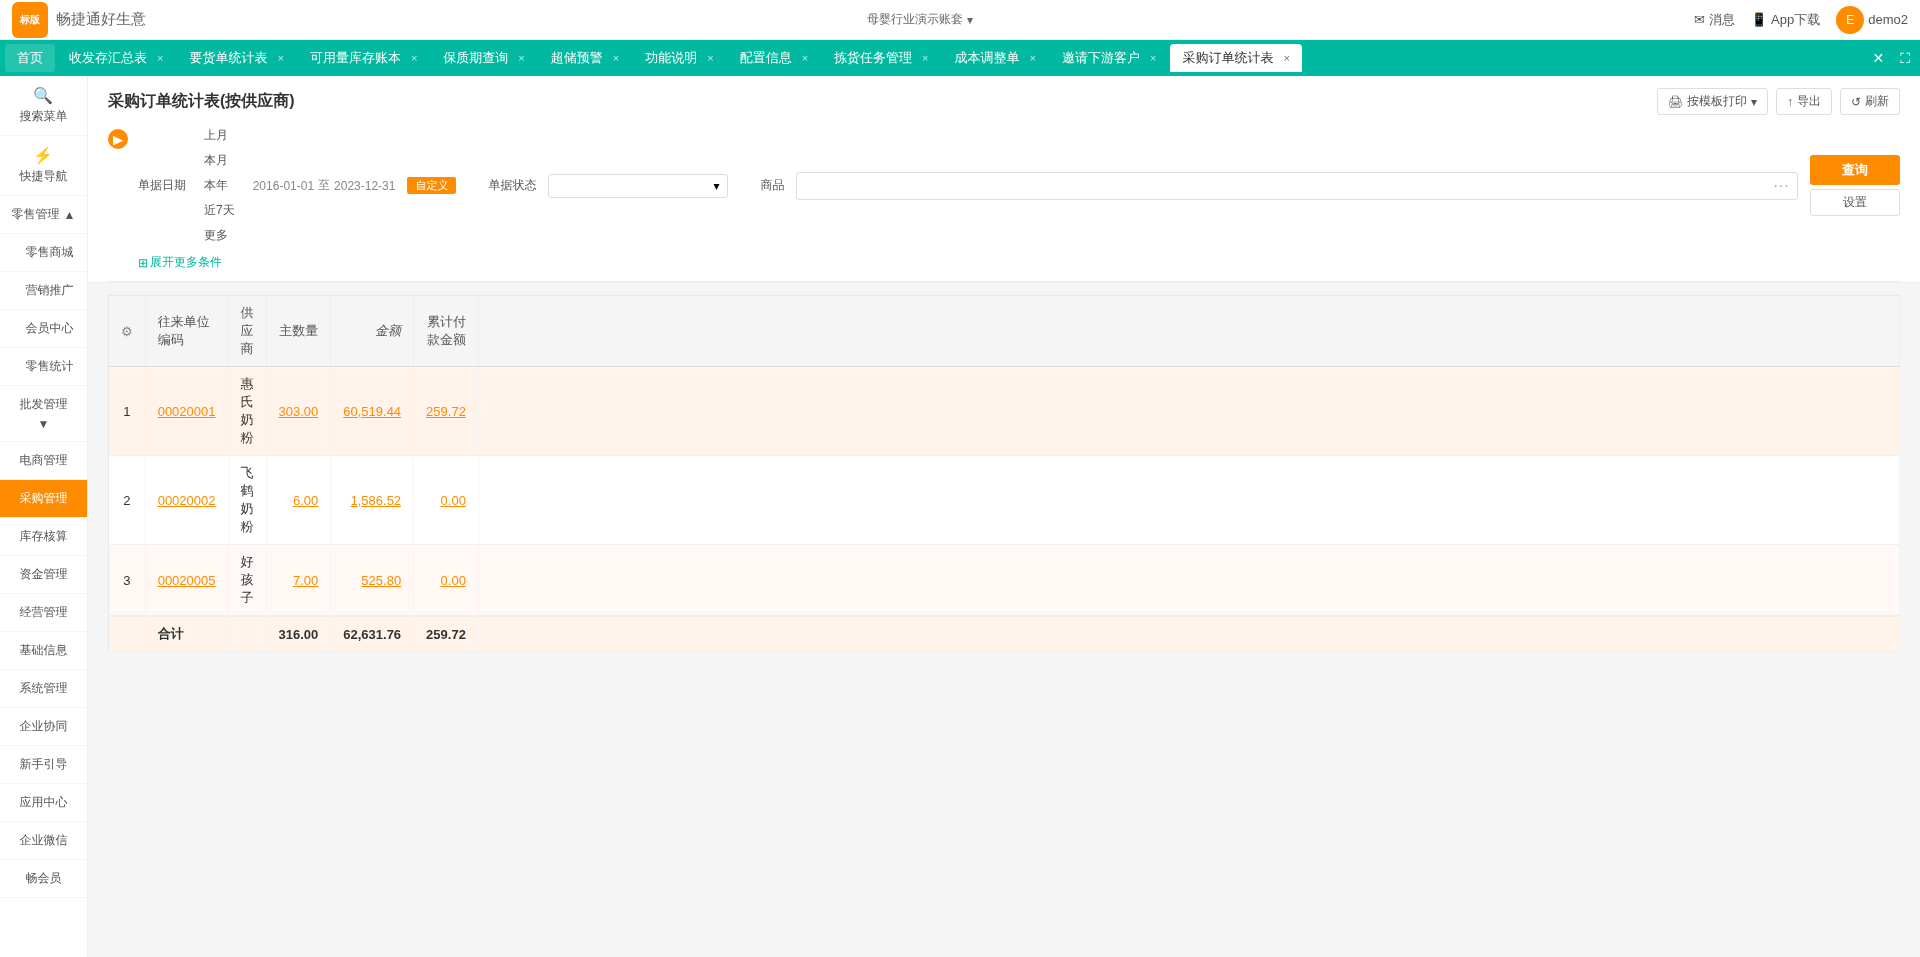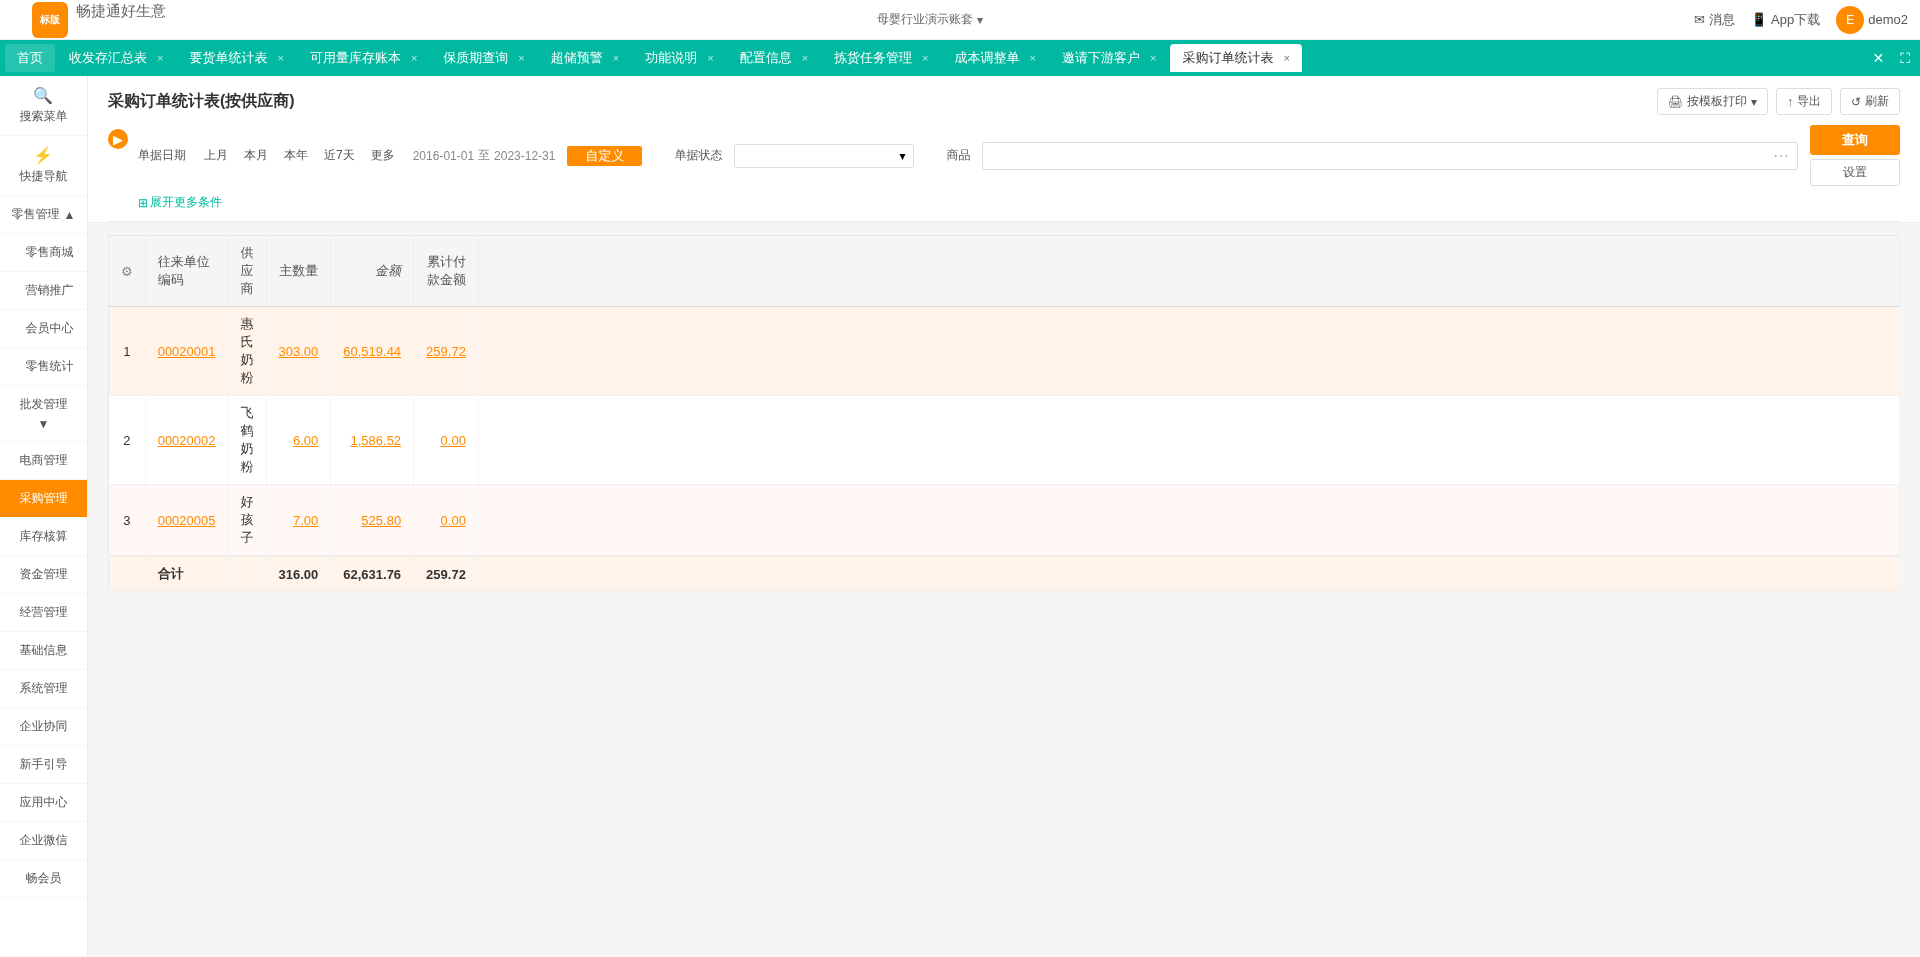--- a/index.html
+++ b/index.html
@@ -8,21 +8,21 @@
     
     .top-bar {
       height: 40px;
       background: #fff;
       display: flex;
       align-items: center;
       justify-content: space-between;
       padding: 0 12px;
       border-bottom: 1px solid #eee;
     }
-    .logo-area { display: flex; align-items: flex-start; gap: 8px; margin-left: 20px; }
+    .logo-area { display: flex; align-items: center; gap: 8px; }
     .logo-icon { width: 36px; height: 36px; background: #ff8c00; border-radius: 6px; display: flex; align-items: center; justify-content: center; color: white; font-size: 10px; font-weight: bold; }
     .logo-text { font-size: 15px; color: #666; }
     .workspace-selector { display: flex; align-items: center; gap: 4px; color: #333; font-size: 13px; cursor: pointer; }
     .workspace-selector span { color: #666; font-size: 12px; }
     .top-right { display: flex; align-items: center; gap: 16px; }
     .top-right-item { display: flex; align-items: center; gap: 4px; color: #555; font-size: 13px; cursor: pointer; }
     .avatar { width: 28px; height: 28px; border-radius: 50%; background: #ff8c00; display: flex; align-items: center; justify-content: center; color: white; font-size: 12px; }
 
     
     .nav-tabs {
@@ -92,24 +92,24 @@
     .page-title { font-size: 16px; font-weight: bold; color: #333; }
     .header-actions { display: flex; gap: 8px; align-items: center; }
     .btn-template { display: flex; align-items: center; gap: 4px; padding: 4px 10px; border: 1px solid #ddd; border-radius: 3px; background: white; cursor: pointer; font-size: 12px; color: #555; }
     .btn-export { display: flex; align-items: center; gap: 4px; padding: 4px 10px; border: 1px solid #ddd; border-radius: 3px; background: white; cursor: pointer; font-size: 12px; color: #555; }
     .btn-refresh { display: flex; align-items: center; gap: 4px; padding: 4px 10px; border: 1px solid #ddd; border-radius: 3px; background: white; cursor: pointer; font-size: 12px; color: #555; }
 
     
     .filter-area { background: white; padding: 10px 20px; border-bottom: 1px solid #eee; }
     .filter-row { display: flex; align-items: center; gap: 12px; flex-wrap: wrap; }
     .filter-label { color: #555; font-size: 12px; white-space: nowrap; }
-    .date-shortcuts { display: flex; gap: 4px; }
+    .date-shortcuts { display: flex; gap: 4px; flex-direction: column; }
     .date-shortcut { padding: 2px 6px; font-size: 12px; color: #555; cursor: pointer; border-radius: 2px; }
     .date-range { display: flex; align-items: center; gap: 4px; font-size: 12px; color: #888; }
-    .tag-custom { background: #ff8c00; color: white; padding: 1px 18px; border-radius: 2px; font-size: 13px; }
+    .tag-custom { background: #ff8c00; color: white; padding: 1px 8px; border-radius: 2px; font-size: 11px; }
     .filter-input { border: 1px solid #ddd; border-radius: 3px; padding: 4px 8px; font-size: 12px; display: flex; align-items: center; gap: 4px; cursor: pointer; }
     .filter-select { min-width: 180px; }
     .filter-goods { min-width: 200px; }
     .expand-btn { color: #00b9a0; cursor: pointer; font-size: 12px; display: flex; align-items: center; gap: 2px; margin-top: 6px; }
     .btn-query { background: #ff8c00; color: white; border: none; padding: 6px 18px; border-radius: 3px; cursor: pointer; font-size: 13px; font-weight: bold; }
     .btn-settings { background: white; color: #555; border: 1px solid #ddd; padding: 4px 32px; border-radius: 3px; cursor: pointer; font-size: 12px; }
 
     
     .table-area { flex: 1; padding: 12px 20px; overflow: auto; background: #f5f5f5; }
     .data-table { width: 100%; background: white; border-collapse: collapse; border: 1px solid #e8e8e8; }

